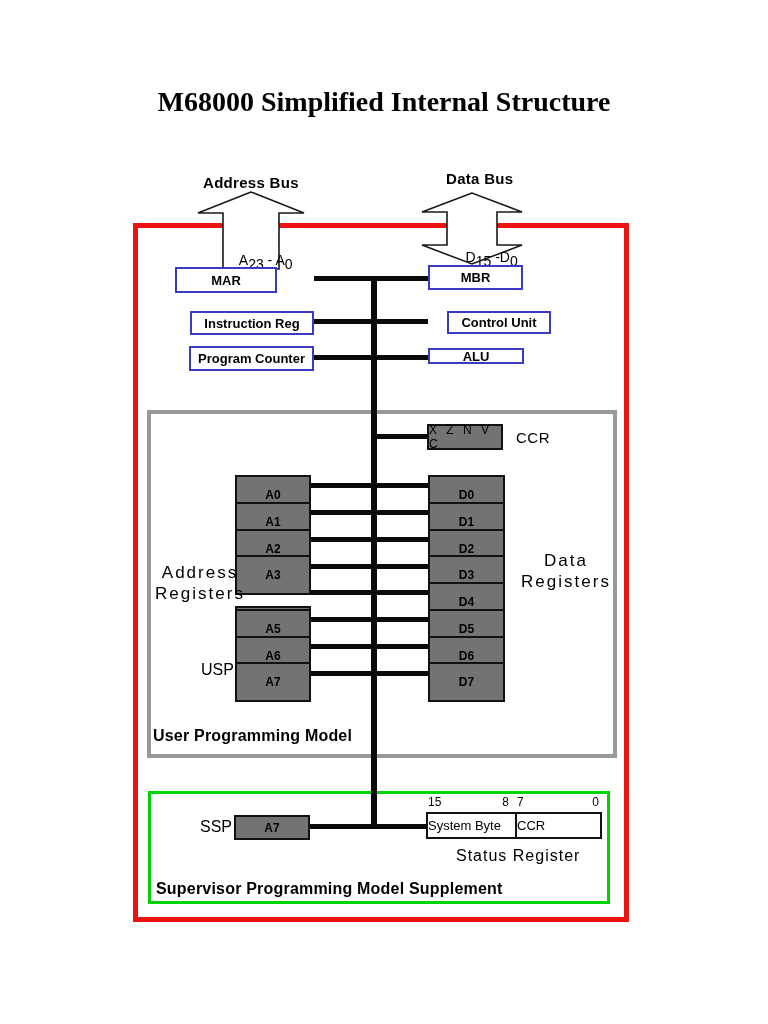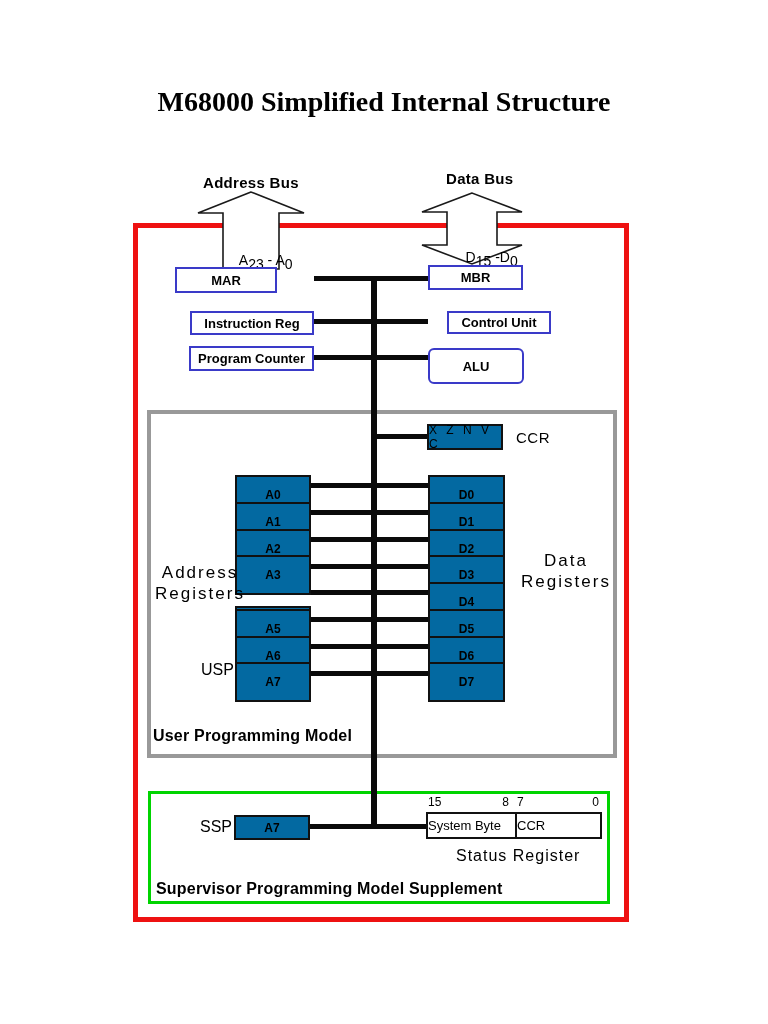--- a/index.html
+++ b/index.html
@@ -11,21 +11,21 @@
   .bus-label{font-weight:bold;font-size:15px;letter-spacing:0.3px;}
   .frame{box-sizing:border-box;background:transparent;}
   .red-frame{left:133px;top:223px;width:496px;height:699px;border:5px solid #ee1111;}
   .gray-frame{left:147px;top:410px;width:470px;height:348px;border:4px solid #999999;}
   .green-frame{left:148px;top:791px;width:462px;height:113px;border:3px solid #00d400;}
   .hline{background:#0a0a0a;height:5px;}
   .vbus{left:371px;top:276px;width:6px;height:553px;background:#0a0a0a;}
   .bluebox{box-sizing:border-box;border:2px solid #3a3ac8;background:#fff;
            display:flex;align-items:center;justify-content:center;
            font-weight:bold;font-size:13px;}
-  .blackbox{box-sizing:border-box;border:2px solid #111;background:#0369a1;
+  .blackbox{box-sizing:border-box;border:2px solid #111;background:#737373;
             display:flex;align-items:center;justify-content:center;
             font-weight:bold;font-size:12px;}
   .reg{width:76px;height:40px;left:235px;}
   .dreg{left:428px;width:77px;}
   .conn{left:311px;width:117px;}
   .plain{font-size:15px;}
   .side-label{font-size:17px;letter-spacing:2px;text-align:center;line-height:21px;}
   .caption{font-weight:bold;font-size:16px;letter-spacing:0.2px;}
   .range-label{font-size:14px;white-space:pre;}
   .range-label sub{font-size:14px;}
@@ -91,21 +91,21 @@
     </div>
   <div class="abs bluebox" style="left:190px;top:311px;width:124px;height:24px;">
     <span>Instruction Reg</span>
     </div>
   <div class="abs bluebox" style="left:428px;top:311px;width:104px;height:23px;margin-left:19px;">
     <span>Control Unit</span>
     </div>
   <div class="abs bluebox" style="left:189px;top:346px;width:125px;height:25px;">
     <span>Program Counter</span>
     </div>
-  <div class="abs bluebox" style="left:428px;top:348px;width:96px;height:36px;border-radius:6px;">
+  <div class="abs bluebox" style="left:428px;top:348px;width:96px;height:16px;">
     <span>ALU</span>
     </div>
 
   <div class="abs blackbox ccr-flags" style="left:427px;top:424px;width:76px;height:26px;">
     <span>X Z N V C</span>
     </div>
   <div class="abs" style="left:516px;top:429px;font-size:15px;letter-spacing:0.5px;">CCR</div>
 
   <div class="abs blackbox reg" style="top:475px;">
       <span>A0</span>

